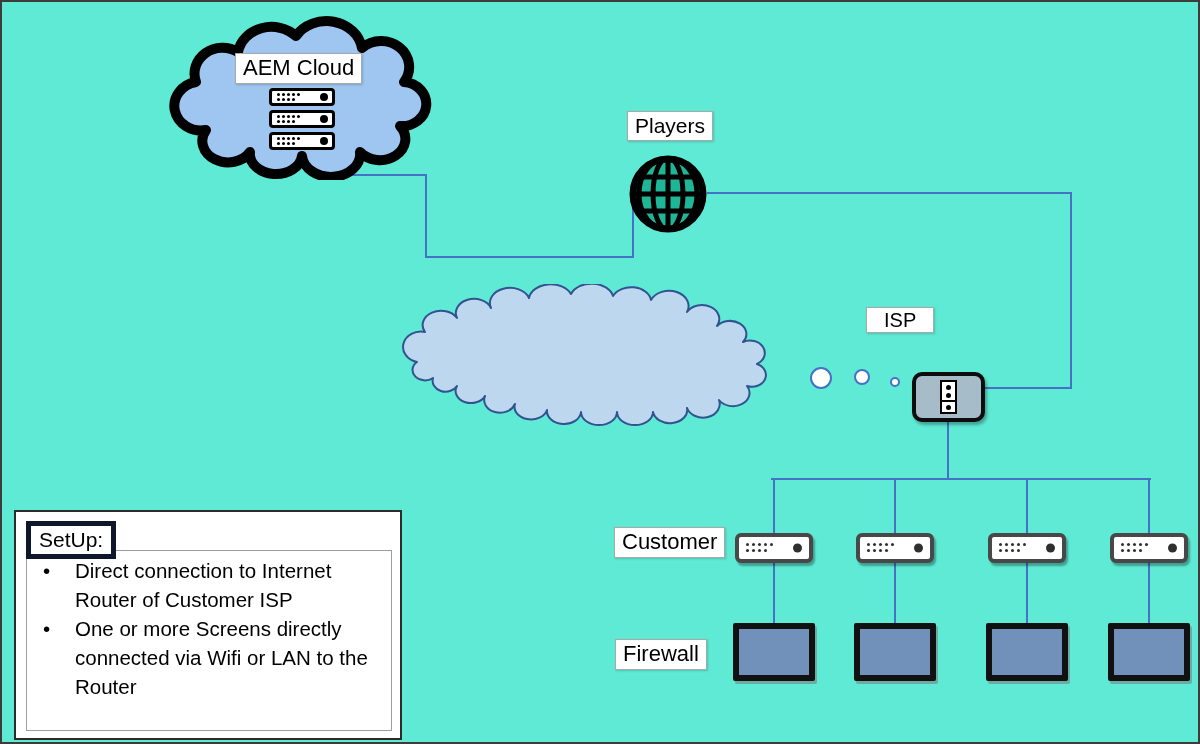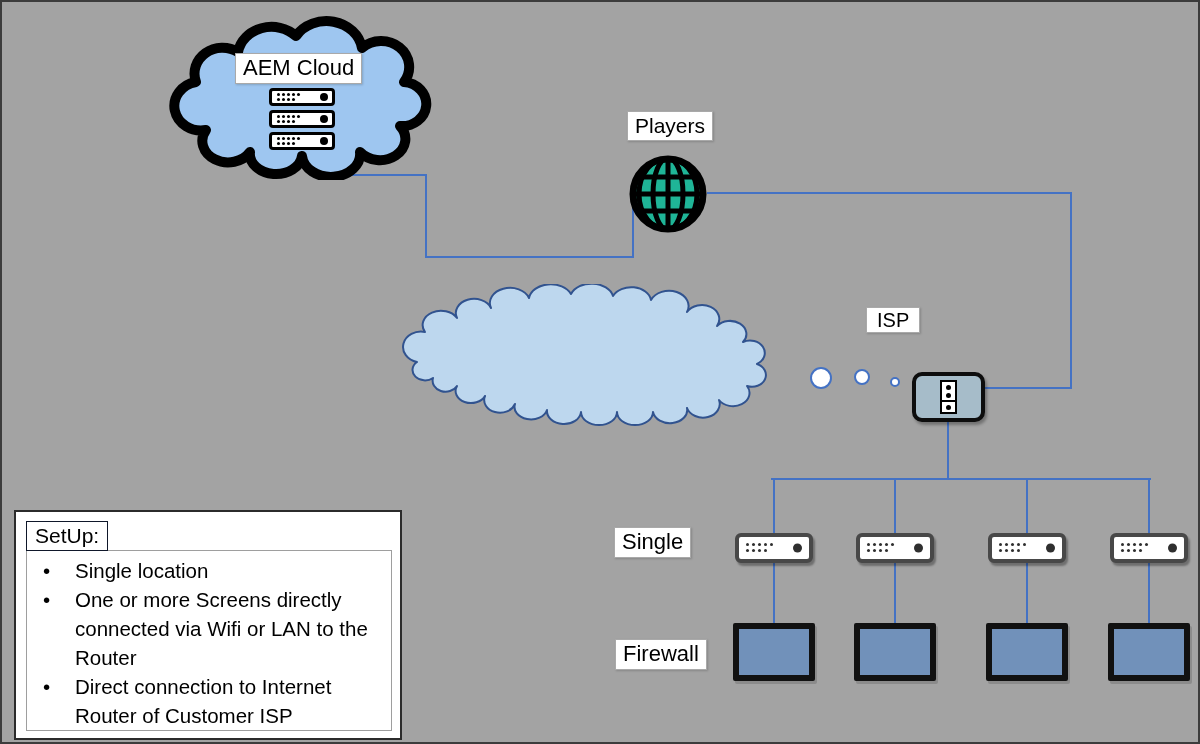--- a/index.html
+++ b/index.html
@@ -8,21 +8,21 @@
     --note_cloud_fill:#BDD7EE;
     --note_cloud_stroke:#31538F;
     --globe_fill:#1FB597;
     --router_fill:#A6BCC9;
     --display_fill:#7191BA;
   }
   *{margin:0;padding:0;box-sizing:border-box;}
   html,body{background:#e8e8e8;}
   body{font-family:"Liberation Sans",sans-serif;}
   .canvas{
-    position:relative;width:1200px;height:744px;background:#a3a3a3;
+    position:relative;width:1200px;height:744px;background:#5eead4;
     border:2px solid #3c3c3c;overflow:hidden;
   }
   
   .line{position:absolute;background:var(--accent_line,#4472C4);z-index:1;}
   .h{height:2px;} .v{width:2px;}
   
   .tag{
     position:absolute;background:#fff;border:1px solid #a9a9a9;
     box-shadow:1px 1px 2px rgba(0,0,0,0.18);
     padding:1px 7px;font-size:21px;color:#000;white-space:nowrap;z-index:6;
@@ -54,21 +54,21 @@
   .note-box{
     position:absolute;left:458px;top:319px;width:240px;background:#fff;
     border:1px solid #8c8c8c;padding:4px 7px;font-size:17.5px;line-height:1.32;
     color:#000;z-index:5;
   }
   .bubble{
     position:absolute;background:#fff;border:2px solid var(--accent_line,#4472C4);
     border-radius:50%;z-index:3;
   }
   
-  .isp-label{left:864px;top:305px;font-size:20px;padding:0 10px;}
+  .isp-label{left:864px;top:305px;font-size:20px;padding:0 17px;}
   .router-label{left:864px;top:328px;font-size:20px;padding:0 6px;}
   .router{
     position:absolute;left:910px;top:370px;width:73px;height:50px;z-index:4;
     background:var(--router_fill,#A6BCC9);border:4px solid #0d0d0d;border-radius:10px;
     box-shadow:2px 3px 3px rgba(0,0,0,0.3);
   }
   .router .port{
     position:absolute;left:24px;top:4px;width:17px;height:34px;background:#fff;
     border:2px solid #000;
   }
@@ -96,21 +96,21 @@
     position:absolute;top:621px;width:82px;height:58px;
     background:var(--display_fill,#7191BA);border:6px solid #111;border-radius:2px;
     z-index:4;box-shadow:2px 3px 0 rgba(120,120,120,0.55);
   }
   
   .setup{
     position:absolute;left:12px;top:508px;width:388px;height:230px;background:#fff;
     border:2px solid #2b2b2b;z-index:6;
   }
   .setup-title{
-    position:absolute;left:10px;top:9px;background:#fff;border:1px solid #0f172a;
+    position:absolute;left:10px;top:9px;background:#fff;border:5px solid #0f172a;
     padding:0 8px;font-size:21px;z-index:2;line-height:1.35;
   }
   .setup-list{
     position:absolute;left:10px;top:38px;width:366px;bottom:7px;
     border:1px solid #9e9e9e;padding:5px 2px 0 0;
   }
   .setup-list ul{list-style:none;}
   .setup-list li{position:relative;padding-left:48px;font-size:20.5px;line-height:29px;color:#000;}
   .setup-list li::before{content:"\2022";position:absolute;left:16px;}
 </style>
@@ -190,21 +190,21 @@
   <div class="tag isp-label">ISP</div>
   <div class="router">
     <div class="port">
       <span class="d" style="top:3px;"></span>
       <span class="d" style="top:11px;"></span>
       <span class="div"></span>
       <span class="d" style="top:23px;"></span>
     </div>
   </div>
 
-  <div class="tag players-label">Single</div>
+  <div class="tag players-label">Customer</div>
   <div class="player" style="left:733px;">
       <span class="dots"></span>
       <span class="cam"></span>
     </div>
   <div class="player" style="left:854px;">
       <span class="dots"></span>
       <span class="cam"></span>
     </div>
   <div class="player" style="left:986px;">
       <span class="dots"></span>
@@ -218,20 +218,19 @@
   <div class="tag displays-label">Firewall</div>
   <div class="display" style="left:731px;"></div>
   <div class="display" style="left:852px;"></div>
   <div class="display" style="left:984px;"></div>
   <div class="display" style="left:1106px;"></div>
 
   <div class="setup">
     <div class="setup-title">SetUp:</div>
     <div class="setup-list">
       <ul>
-        <li>Single location</li>
+        <li>Direct connection to Internet Router of Customer ISP</li>
         <li>One or more Screens directly connected via Wifi or LAN to the Router</li>
-        <li>Direct connection to Internet Router of Customer ISP</li>
       </ul>
     </div>
   </div>
 
 </div>
 
 </body></html>

